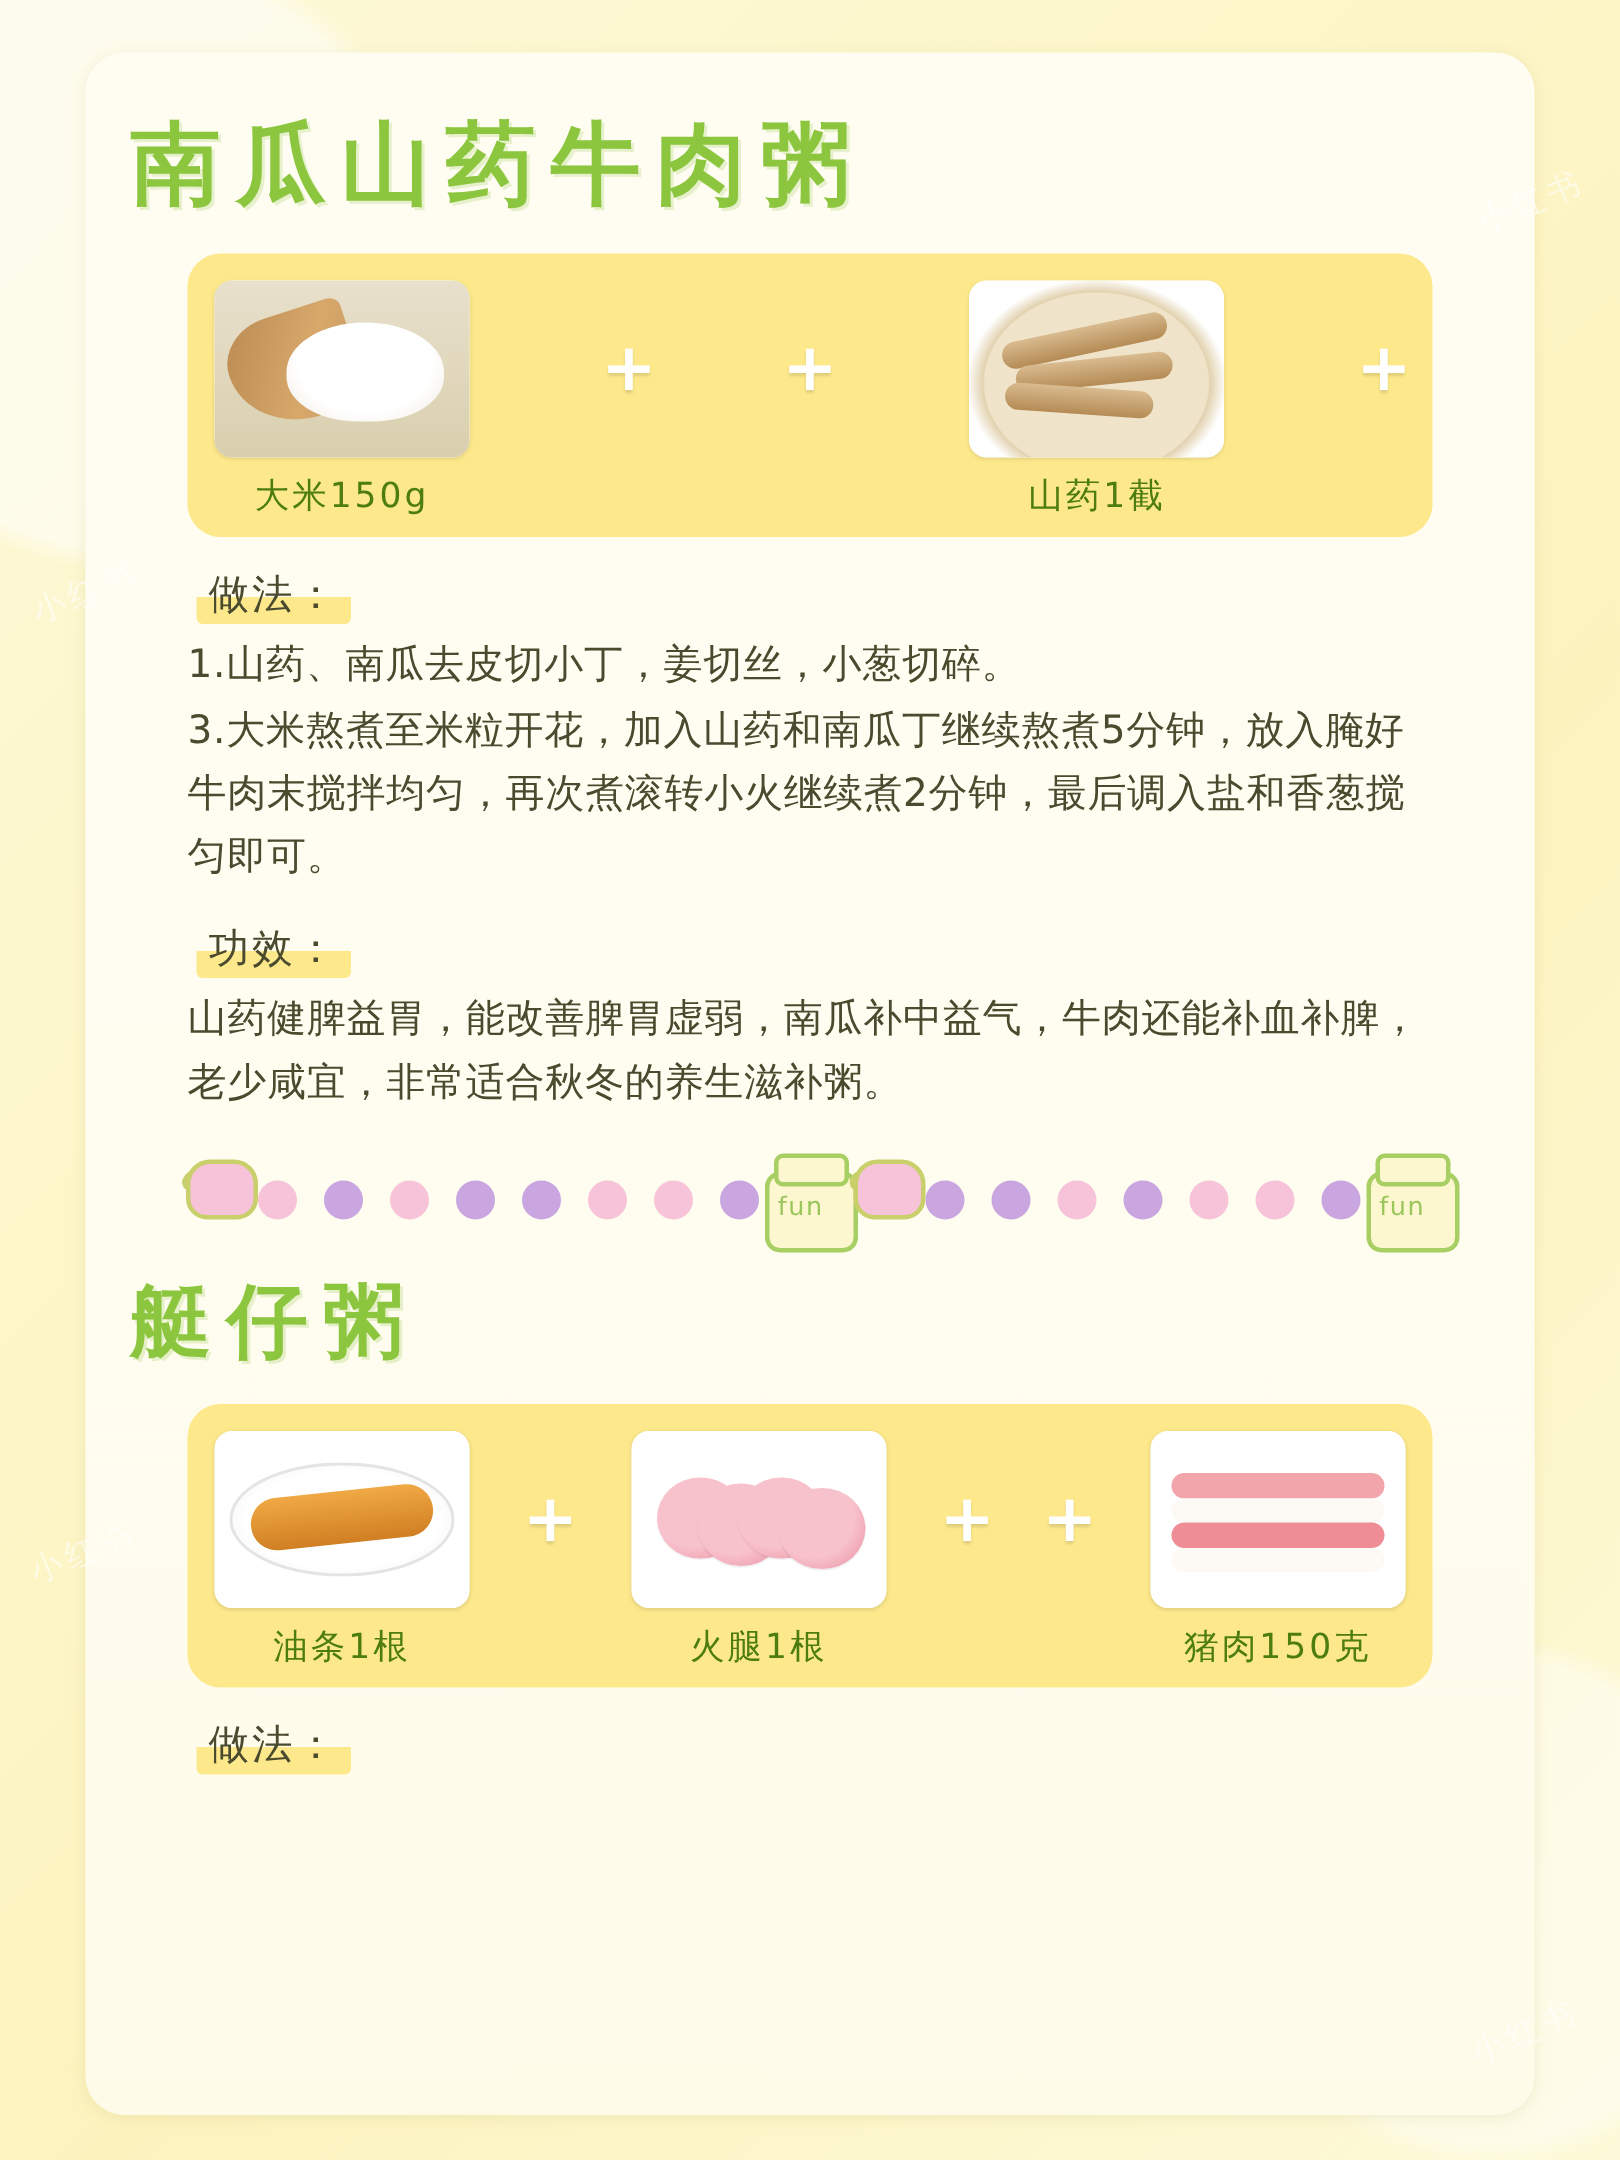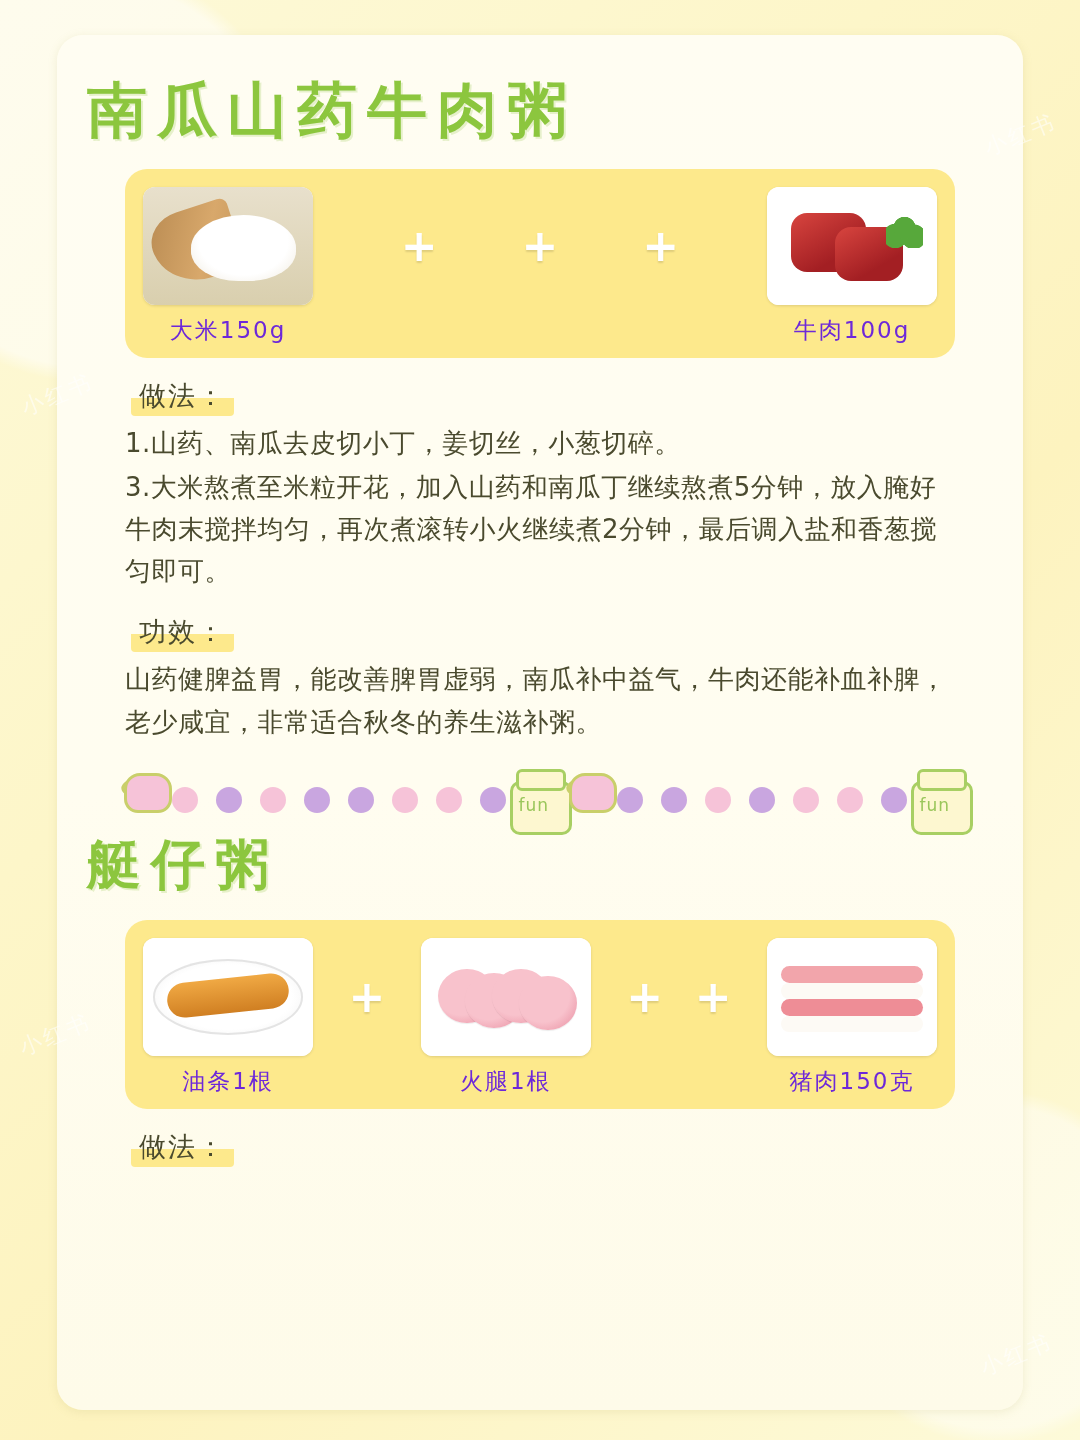--- a/index.html
+++ b/index.html
@@ -47,21 +47,21 @@
     letter-spacing: 10px;
     text-shadow: 2px 2px 0 rgba(140,198,62,0.22);
   }
   .title-1 {
     font-size: 60px;
     margin-top: 42px;
     line-height: 1.1;
   }
   .title-2 {
     font-size: 54px;
-    margin-top: 0;
+    margin-top: 16px;
     line-height: 1.1;
   }
 
   
   .ing-strip {
     margin: 26px 38px 0 38px;
     background: #fde98c;
     border-radius: 22px;
     padding: 18px 14px 12px 14px;
     display: flex;
@@ -79,21 +79,21 @@
     height: 118px;
     background: #fff;
     border-radius: 12px;
     overflow: hidden;
     position: relative;
     box-shadow: 0 1px 3px rgba(0,0,0,0.12);
   }
   .ing-label {
     margin-top: 10px;
     font-size: 23px;
-    color: #6d28d9;
+    color: #4d7c0f;
     letter-spacing: 2px;
     white-space: nowrap;
   }
   .plus {
     font-size: 44px;
     color: #fff;
     font-weight: bold;
     line-height: 118px;
     text-shadow: 0 2px 2px rgba(0,0,0,0.12);
   }
@@ -214,30 +214,30 @@
       <div class="ing">
         <div class="ing-photo">
           <div class="rice-bowl"></div>
             <div class="rice-scoop"></div>
             <div class="rice-pile"></div>
         </div>
         <div class="ing-label">大米150g</div>
       </div>
       <div class="plus">+</div>
       <div class="plus">+</div>
-      <div class="plus">+</div>
-      <div class="ing">
-        <div class="ing-photo">
-          <div class="beef"></div>
-            <div class="bf bf1"></div>
-            <div class="bf bf2"></div>
-            <div class="parsley"></div>
-        </div>
-        <div class="ing-label">牛肉100g</div>
-      </div>
+      <div class="ing">
+        <div class="ing-photo">
+          <div class="yam-plate"></div>
+            <div class="yam yam1"></div>
+            <div class="yam yam2"></div>
+            <div class="yam yam3"></div>
+        </div>
+        <div class="ing-label">山药1截</div>
+      </div>
+      <div class="plus">+</div>
     </div>
 
     <div class="sec-head">做法：</div>
     <div class="body-text">
       <p>1.山药、南瓜去皮切小丁，姜切丝，小葱切碎。</p>
       <p>3.大米熬煮至米粒开花，加入山药和南瓜丁继续熬煮5分钟，放入腌好牛肉末搅拌均匀，再次煮滚转小火继续煮2分钟，最后调入盐和香葱搅匀即可。</p>
     </div>
 
     <div class="sec-head">功效：</div>
     <div class="body-text">山药健脾益胃，能改善脾胃虚弱，南瓜补中益气，牛肉还能补血补脾，老少咸宜，非常适合秋冬的养生滋补粥。</div>

